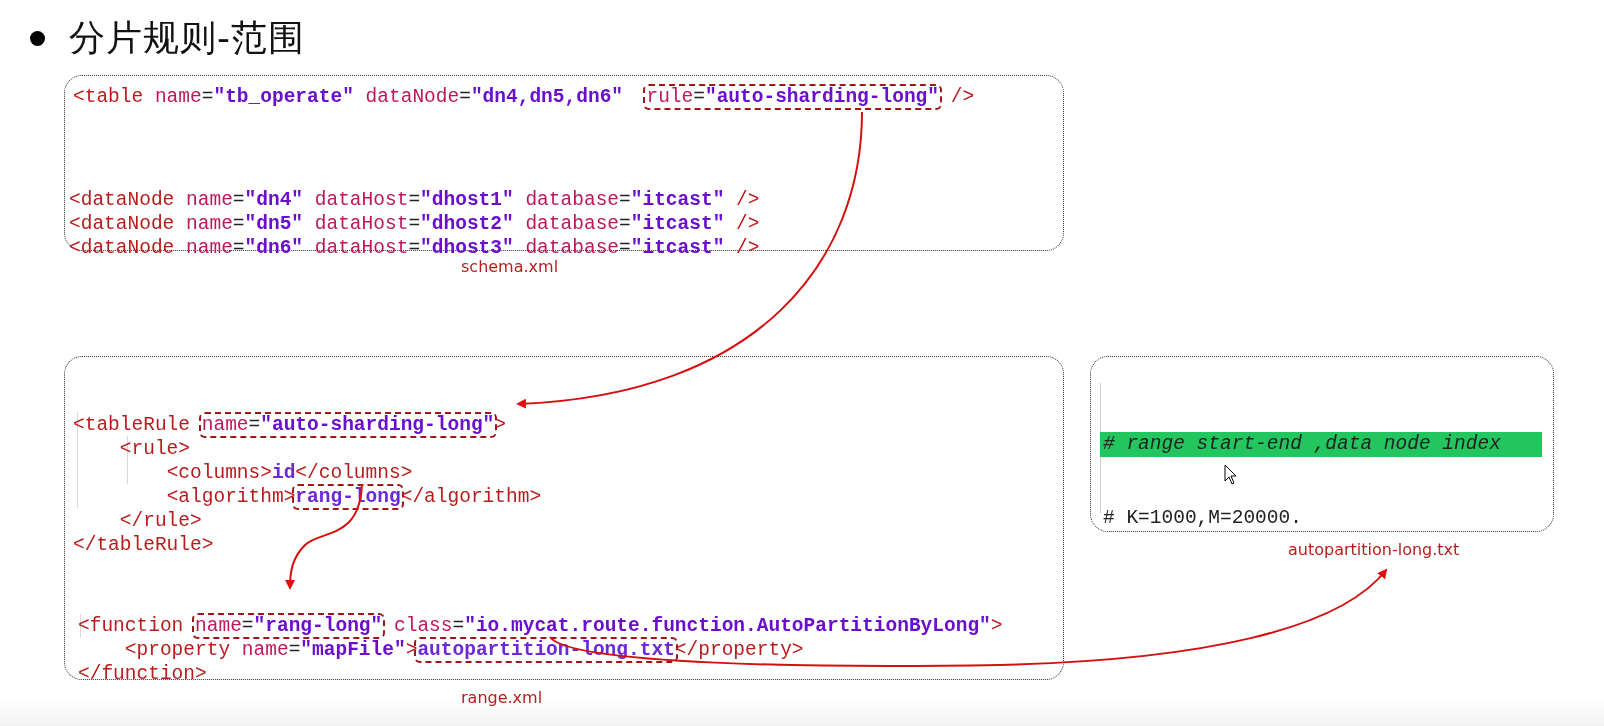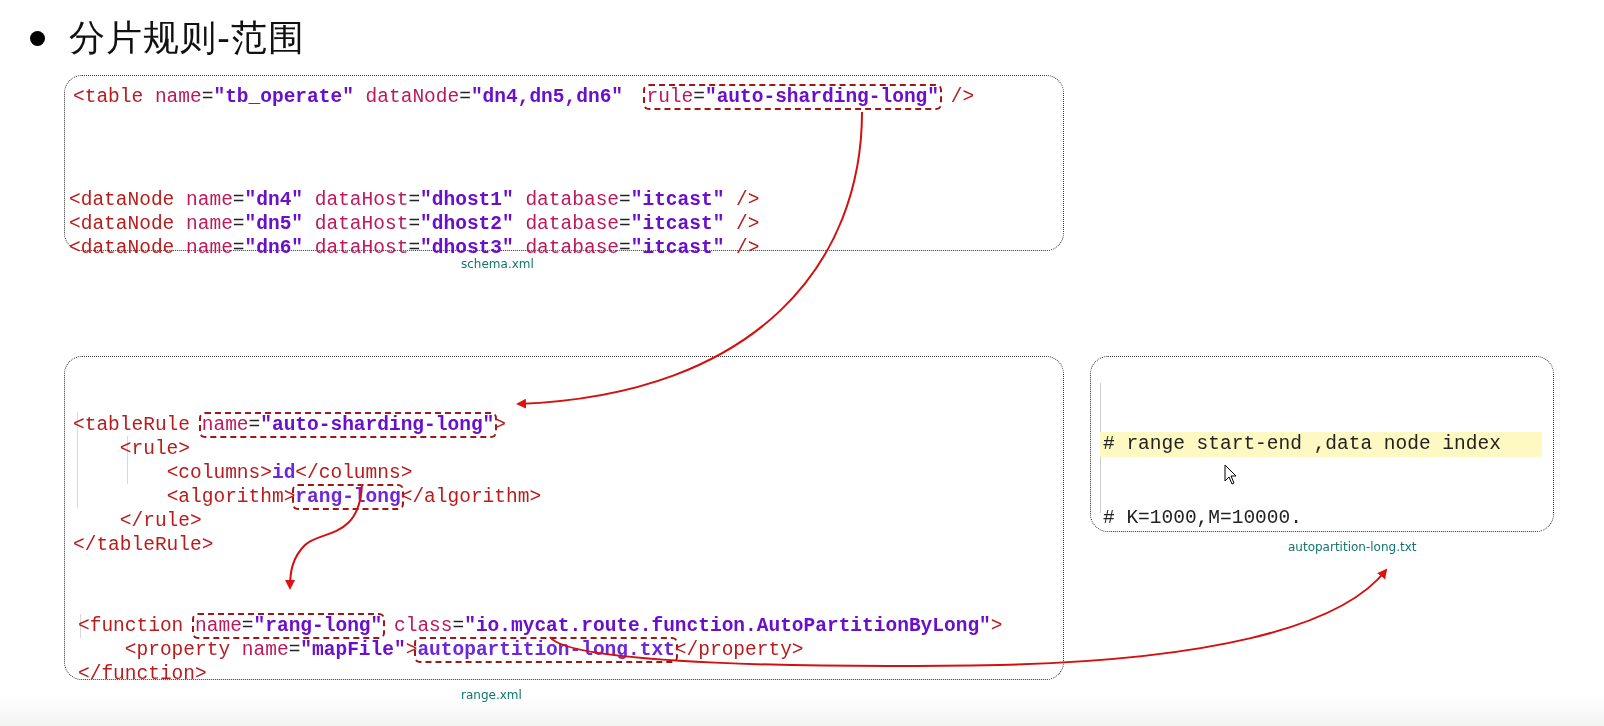--- a/index.html
+++ b/index.html
@@ -11,27 +11,27 @@
 
   .panel { position:absolute; border:1px dotted #333; border-radius:18px; background:#fff; }
   .code { position:absolute; font-family:"Liberation Mono", monospace; font-size:19.5px; white-space:pre; line-height:24px; }
   .tag { color:#b91c1c; }
   .attr { color:#be185d; }
   .eq { color:#222; }
   .val { color:#6a0fcc; font-weight:bold; }
   .txt { color:#6d28d9; font-weight:bold; }
   .hl { border:2px dashed #a01515; border-radius:6px; padding:0 1px; margin:0 -3px; }
 
-  .caption { position:absolute; font-family:"DejaVu Sans", sans-serif; font-size:12px; color:#0f766e; }
+  .caption { position:absolute; font-family:"DejaVu Sans", sans-serif; font-size:16px; color:#b91c1c; }
 
   .indent-guide { position:absolute; border-left:1px solid #d8d8d8; }
 
   .mapbox { position:absolute; font-family:"Liberation Mono", monospace; font-size:19.5px; line-height:24.5px; white-space:pre; color:#222; }
   .mapbox .line { display:block; padding-left:3px; }
-  .mapbox .line.sel { background:#fef9c3; }
+  .mapbox .line.sel { background:#22c55e;font-style:italic; }
   .mapguide { position:absolute; border-left:1px solid #cfcfcf; }
 
   svg.arrows { position:absolute; left:0; top:0; pointer-events:none; }
   .cursor { position:absolute; }
   .bottom-fade { position:absolute; left:0; right:0; bottom:0; height:30px; background:linear-gradient(#fff, #f2f4f2); }
 </style>
 </head>
 <body>
 
 <div class="title">
@@ -62,21 +62,21 @@
 <div class="code" style="left:78px; top:590px;">
 <div><span class="tag">&lt;function</span> <span class="hl"><span class="attr">name</span><span class="eq">=</span><span class="val">"rang-long"</span></span> <span class="attr">class</span><span class="eq">=</span><span class="val">"io.mycat.route.function.AutoPartitionByLong"</span><span class="tag">&gt;</span></div><div>    <span class="tag">&lt;property</span> <span class="attr">name</span><span class="eq">=</span><span class="val">"mapFile"</span><span class="tag">&gt;</span><span class="hl"><span class="txt">autopartition-long.txt</span></span><span class="tag">&lt;/property&gt;</span></div><div><span class="tag">&lt;/function&gt;</span></div>
 </div>
 
 <div class="caption" style="left:461px; top:688px;">range.xml</div>
 
 <div class="panel" style="left:1090px; top:356px; width:462px; height:174px;"></div>
 <div class="mapguide" style="left:1100px; top:383px; height:130px;"></div>
 <div class="mapbox" style="left:1100px; top:383px; width:442px;">
   <span class="line sel"># range start-end ,data node index</span>
-  <span class="line"># K=1000,M=10000.</span>
+  <span class="line"># K=1000,M=20000.</span>
   
 </div>
 <div class="caption" style="left:1288px; top:540px;">autopartition-long.txt</div>
 
 <svg class="cursor" style="left:1224px; top:464px;" width="14" height="22" viewBox="0 0 14 22">
   <path d="M1 1 L1 17 L5 13 L8 20 L10 19 L7 12 L12 12 Z" fill="#fff" stroke="#000" stroke-width="1"></path>
 </svg>
 
 <svg class="arrows" width="1604" height="726" viewBox="0 0 1604 726">
   <defs>

